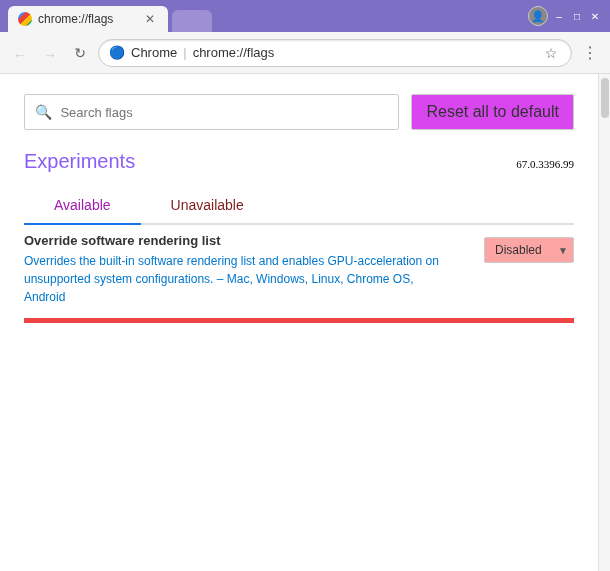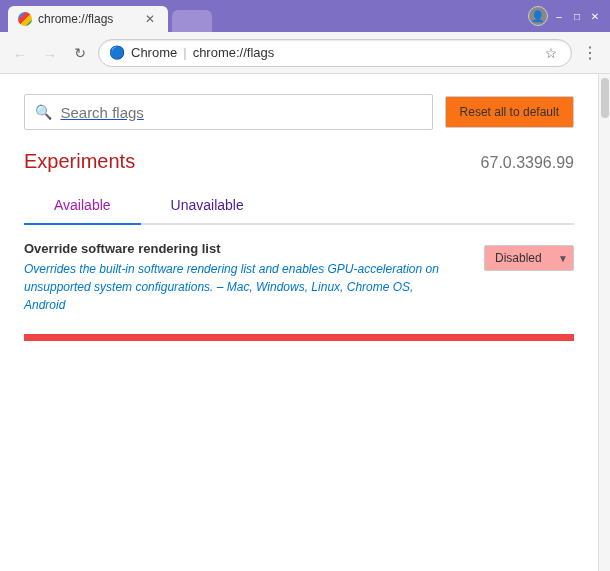--- a/index.html
+++ b/index.html
@@ -187,53 +187,53 @@
       gap: 8px;
       background: #fff;
     }
     .search-icon {
       color: #999;
       font-size: 14px;
     }
     .search-input {
       border: none;
       outline: none;
-      font-size: 15px;
+      font-size: 13px;
       color: #1d4ed8;
       background: transparent;
       flex: 1;
       caret-color: #333;
-      text-decoration: underline;
     }
     .reset-btn {
       border: 1px solid #ccc;
       border-radius: 2px;
-      background: #f97316;
+      background: #d946ef;
       padding: 8px 14px;
-      font-size: 12px;
+      font-size: 16px;
       cursor: pointer;
       color: #333;
       white-space: nowrap;
     }
 
     
     .experiments-header {
       display: flex;
       justify-content: space-between;
       align-items: baseline;
       margin-bottom: 14px;
     }
     .experiments-title {
       font-size: 20px;
-      color: #b91c1c;
+      color: #8b5cf6;
       font-weight: normal;
     }
     .version-text {
-      font-size: 16px;
-      color: #737373;
+      font-size: 11px;
+      color: #000000;
+      font-family: Liberation Serif, serif;
     }
 
     
     .warning-text {
       font-size: 13px;
       color: #555;
       line-height: 1.5;
       margin-bottom: 12px;
     }
     .warning-bold {
@@ -254,51 +254,50 @@
     
     .tabs-row {
       display: flex;
       border-bottom: 2px solid #e0e0e0;
       margin-bottom: 0;
     }
     .tab-item {
       padding: 10px 30px;
       font-size: 14px;
       cursor: pointer;
-      color: #4c1d95;
+      color: #7f1d1d;
       border-bottom: 2px solid transparent;
       margin-bottom: -2px;
     }
     .tab-item.active {
       color: #a21caf;
       border-bottom: 2px solid #1a73e8;
       font-weight: 500;
     }
 
     
     .feature-item {
-      padding: 16px 0;
-      border-bottom: 7px solid #ef4444;
+      padding: 8px 0;
+      border-bottom: 5px solid #ef4444;
       display: flex;
       gap: 32px;
       align-items: flex-start;
     }
     .feature-info { flex: 1; }
     .feature-title {
       font-size: 13px;
       font-weight: bold;
       color: #333;
       margin-bottom: 4px;
     }
     .feature-desc {
       font-size: 12px;
       color: #0077cc;
       line-height: 1.5;
       margin-bottom: 4px;
-      font-style: italic;
     }
     .feature-link {
       font-size: 12px;
       color: #0077cc;
       cursor: pointer;
     }
     .feature-control {
       display: flex;
       align-items: flex-start;
       margin-top: 4px;

